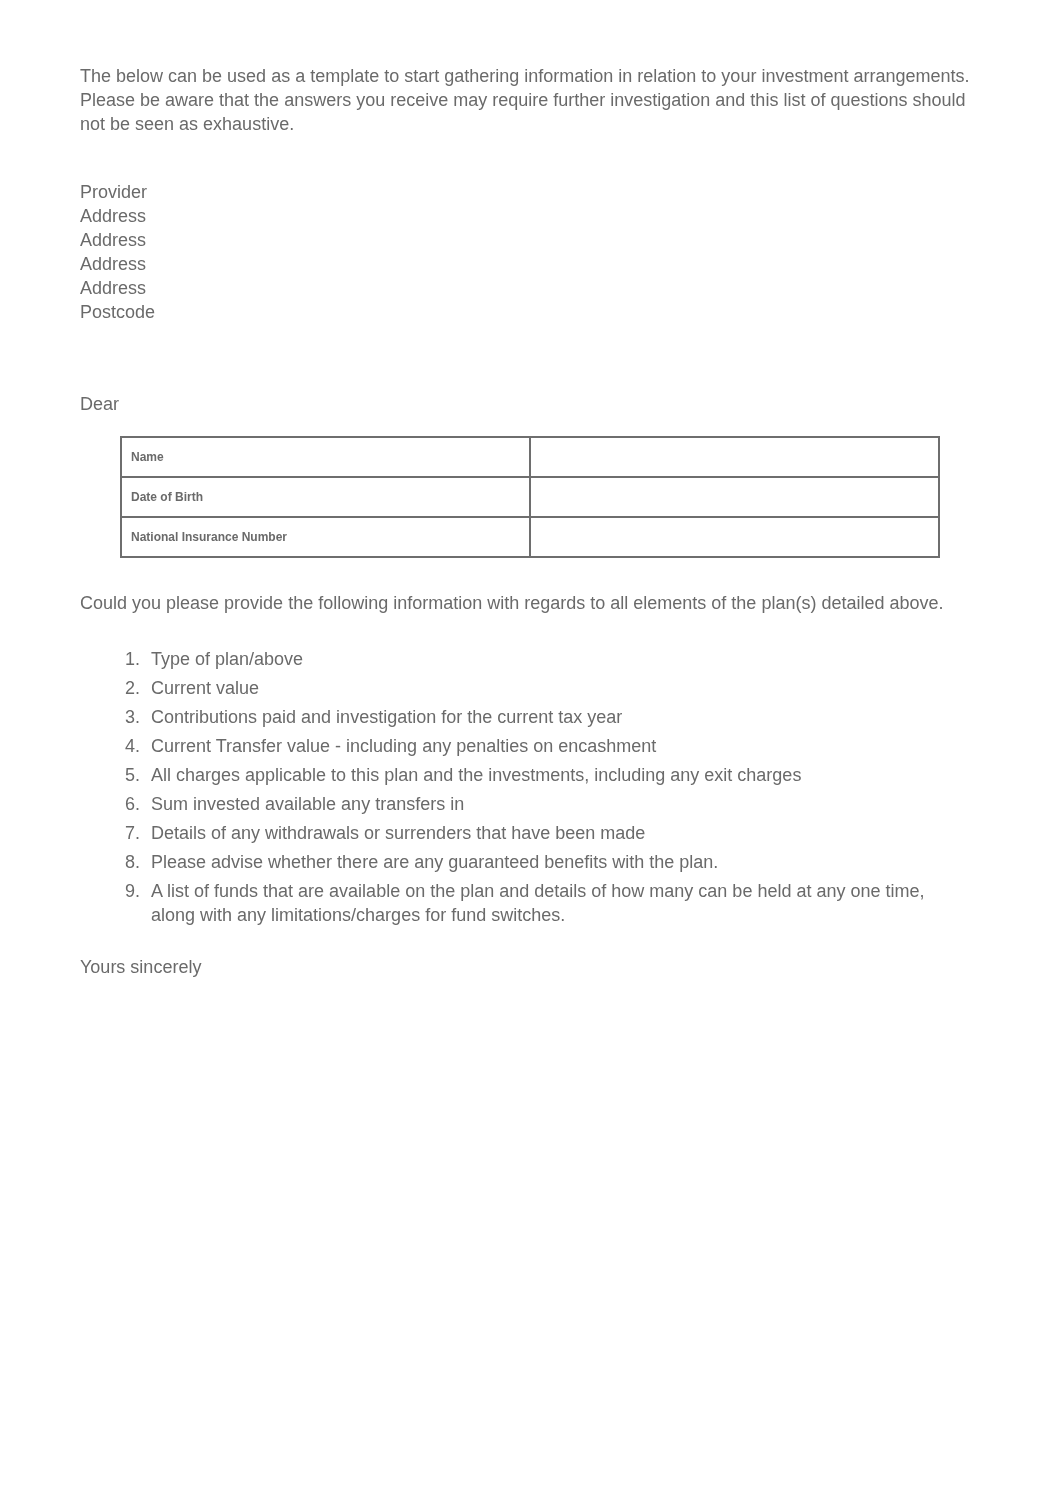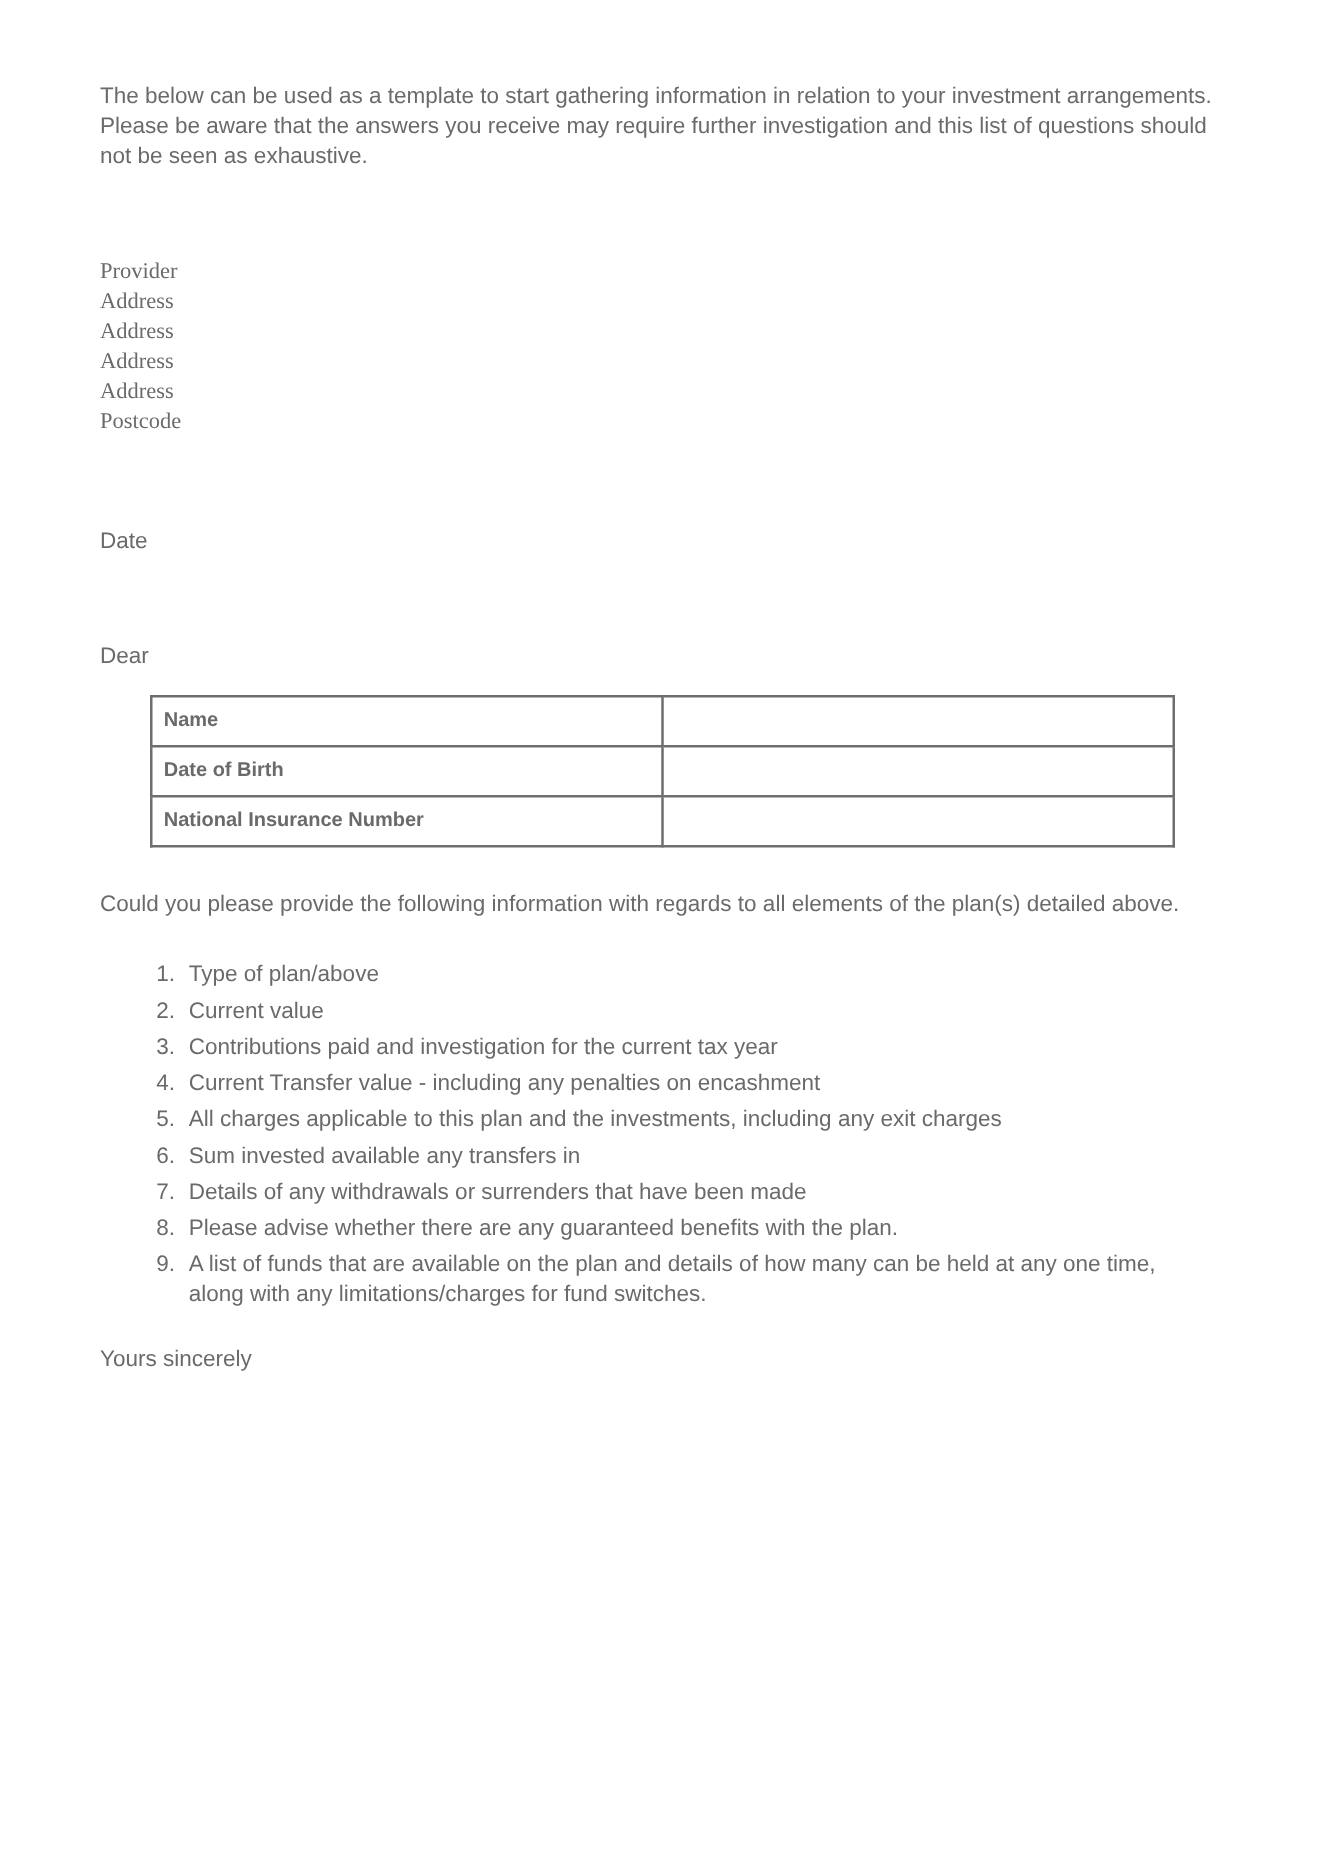--- a/index.html
+++ b/index.html
@@ -12,37 +12,37 @@
     font-family: "Liberation Sans", sans-serif;
     color: #6a6a6a;
     font-size: 18px;
     line-height: 24px;
     overflow: hidden;
   }
   .content { padding: 64px 80px 0 80px; }
 
   .intro { margin: 0; max-width: 900px; }
 
-  .recipient-block { margin-top: 68px; font-family: Liberation Serif, serif; }
+  .recipient-block { margin-top: 44px; }
   .recipient-block div { height: 24px; }
 
   .date-line { margin-top: 72px; height: 24px; }
   .salutation-line { margin-top: 68px; height: 24px; }
 
   table.details {
     margin: 20px 0 0 40px;
     width: 820px;
     border-collapse: collapse;
     table-layout: fixed;
   }
   table.details td {
     border: 2px solid #6e6e6e;
     height: 40px;
     padding: 1px 9px;
-    font-size: 16px;
+    font-size: 12px;
     vertical-align: middle;
   }
   table.details td.label-cell { font-weight: bold; width: 50%; }
   table.details td.value-cell { width: 50%; }
 
   .request { margin: 33px 0 0 0; max-width: 930px; }
 
   ol.questions {
     margin: 32px 0 0 0;
     padding-left: 65px;
@@ -66,21 +66,20 @@
 
     <div class="recipient-block">
       <div>Provider</div>
       <div>Address</div>
       <div>Address</div>
       <div>Address</div>
       <div>Address</div>
       <div>Postcode</div>
     </div>
 
-    <div class="date-line">Date</div>
 
     <div class="salutation-line">Dear</div>
 
     <table class="details">
       <tbody>
         <tr>
           <td class="label-cell">Name</td>
           <td class="value-cell"></td>
         </tr>
         <tr>

